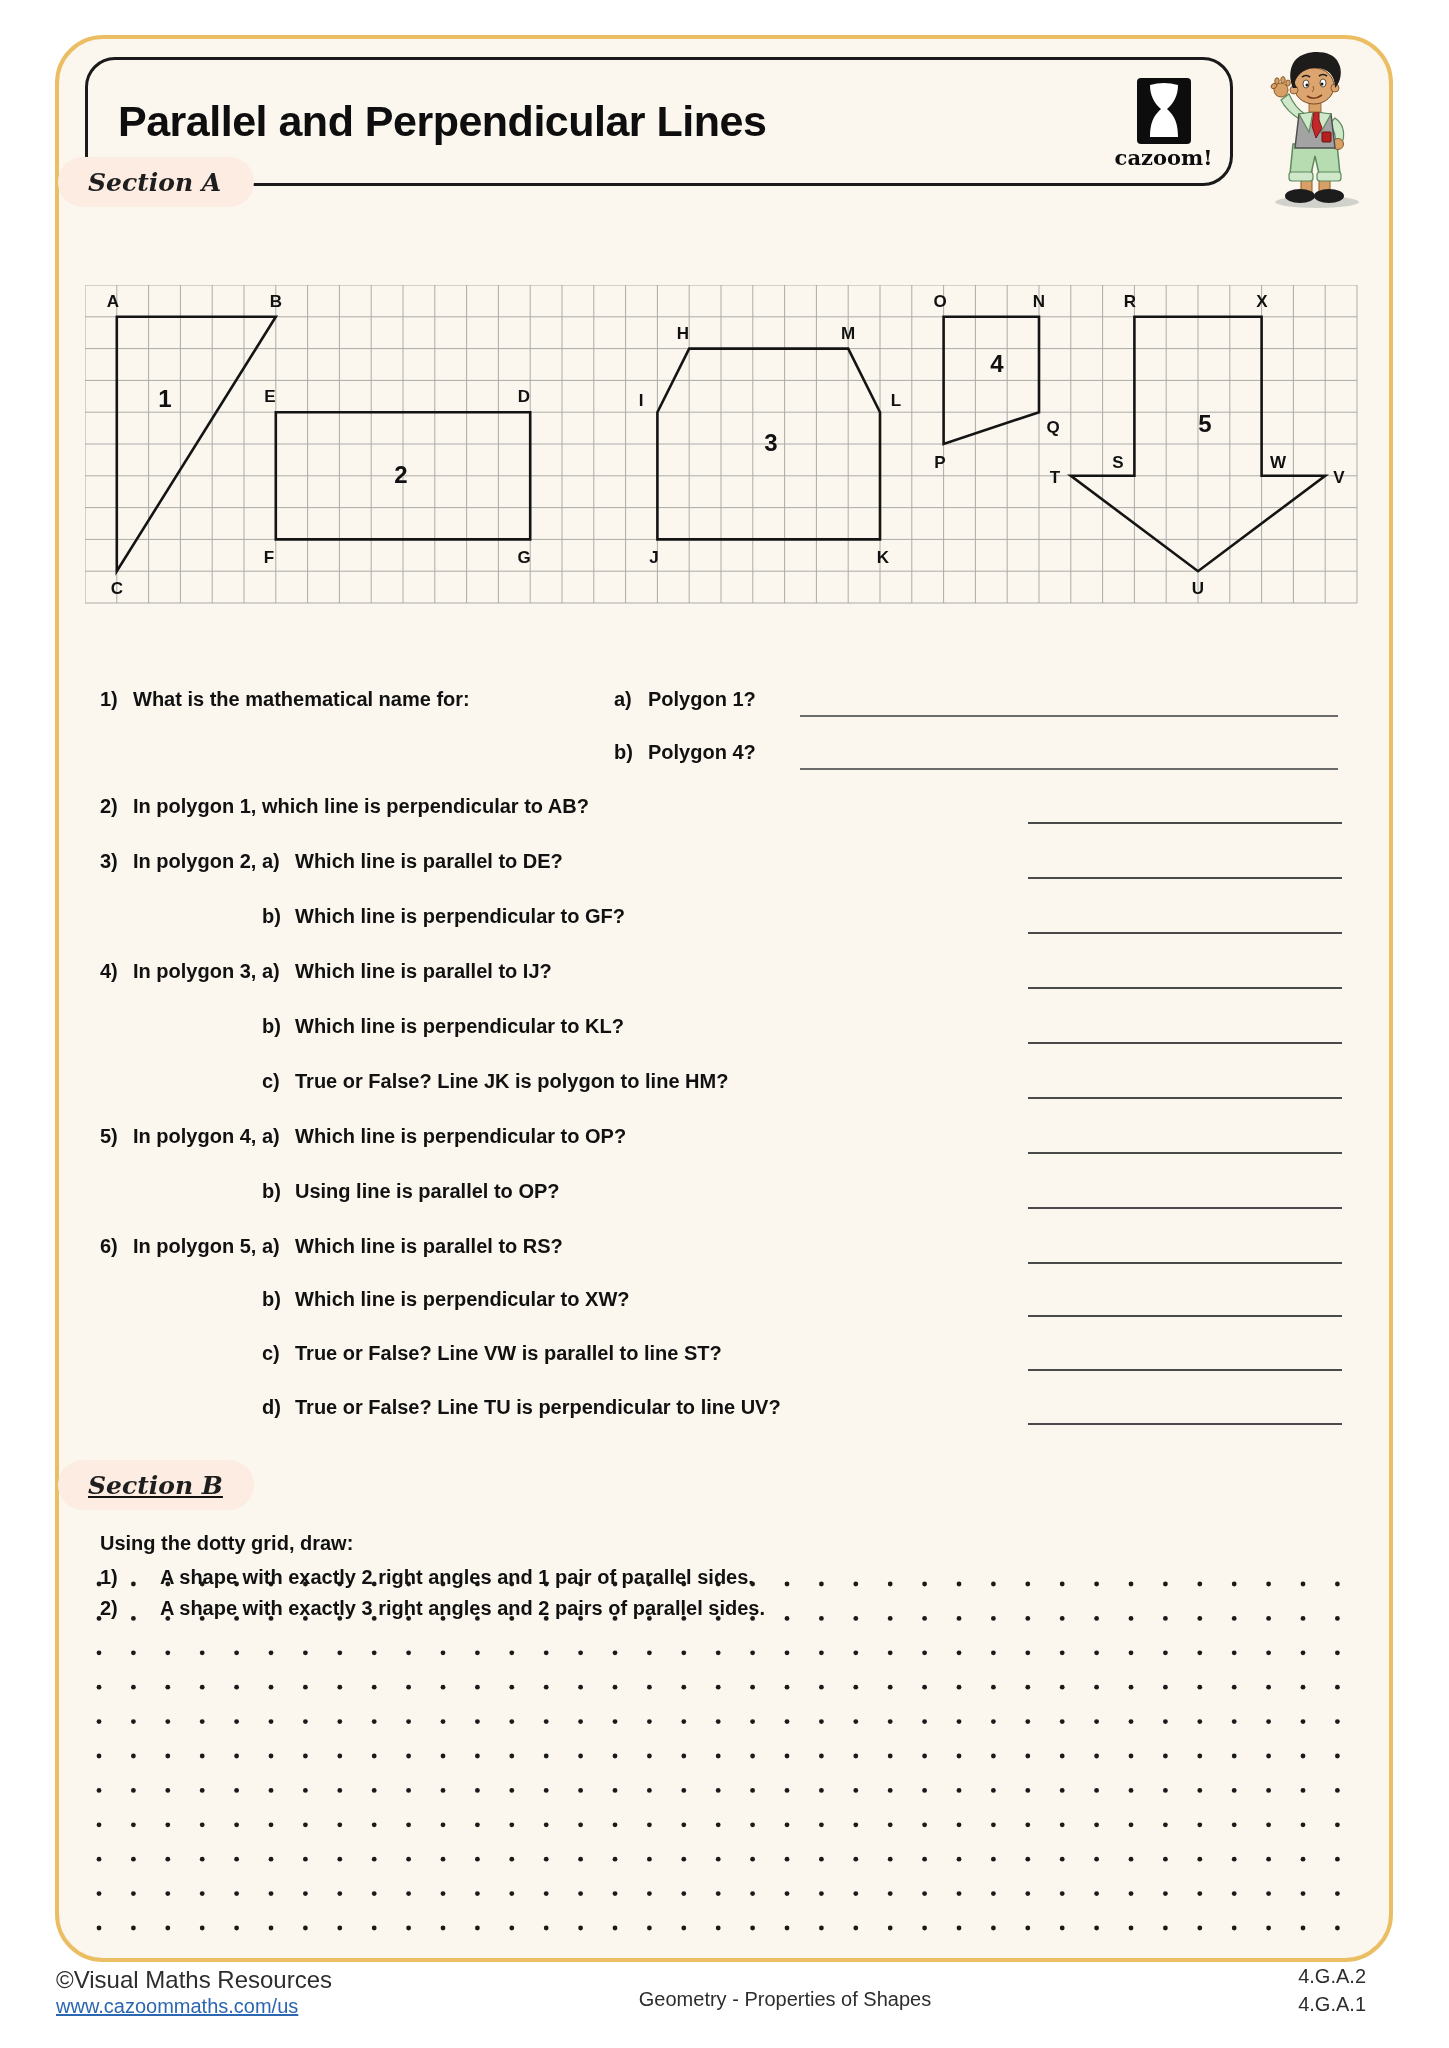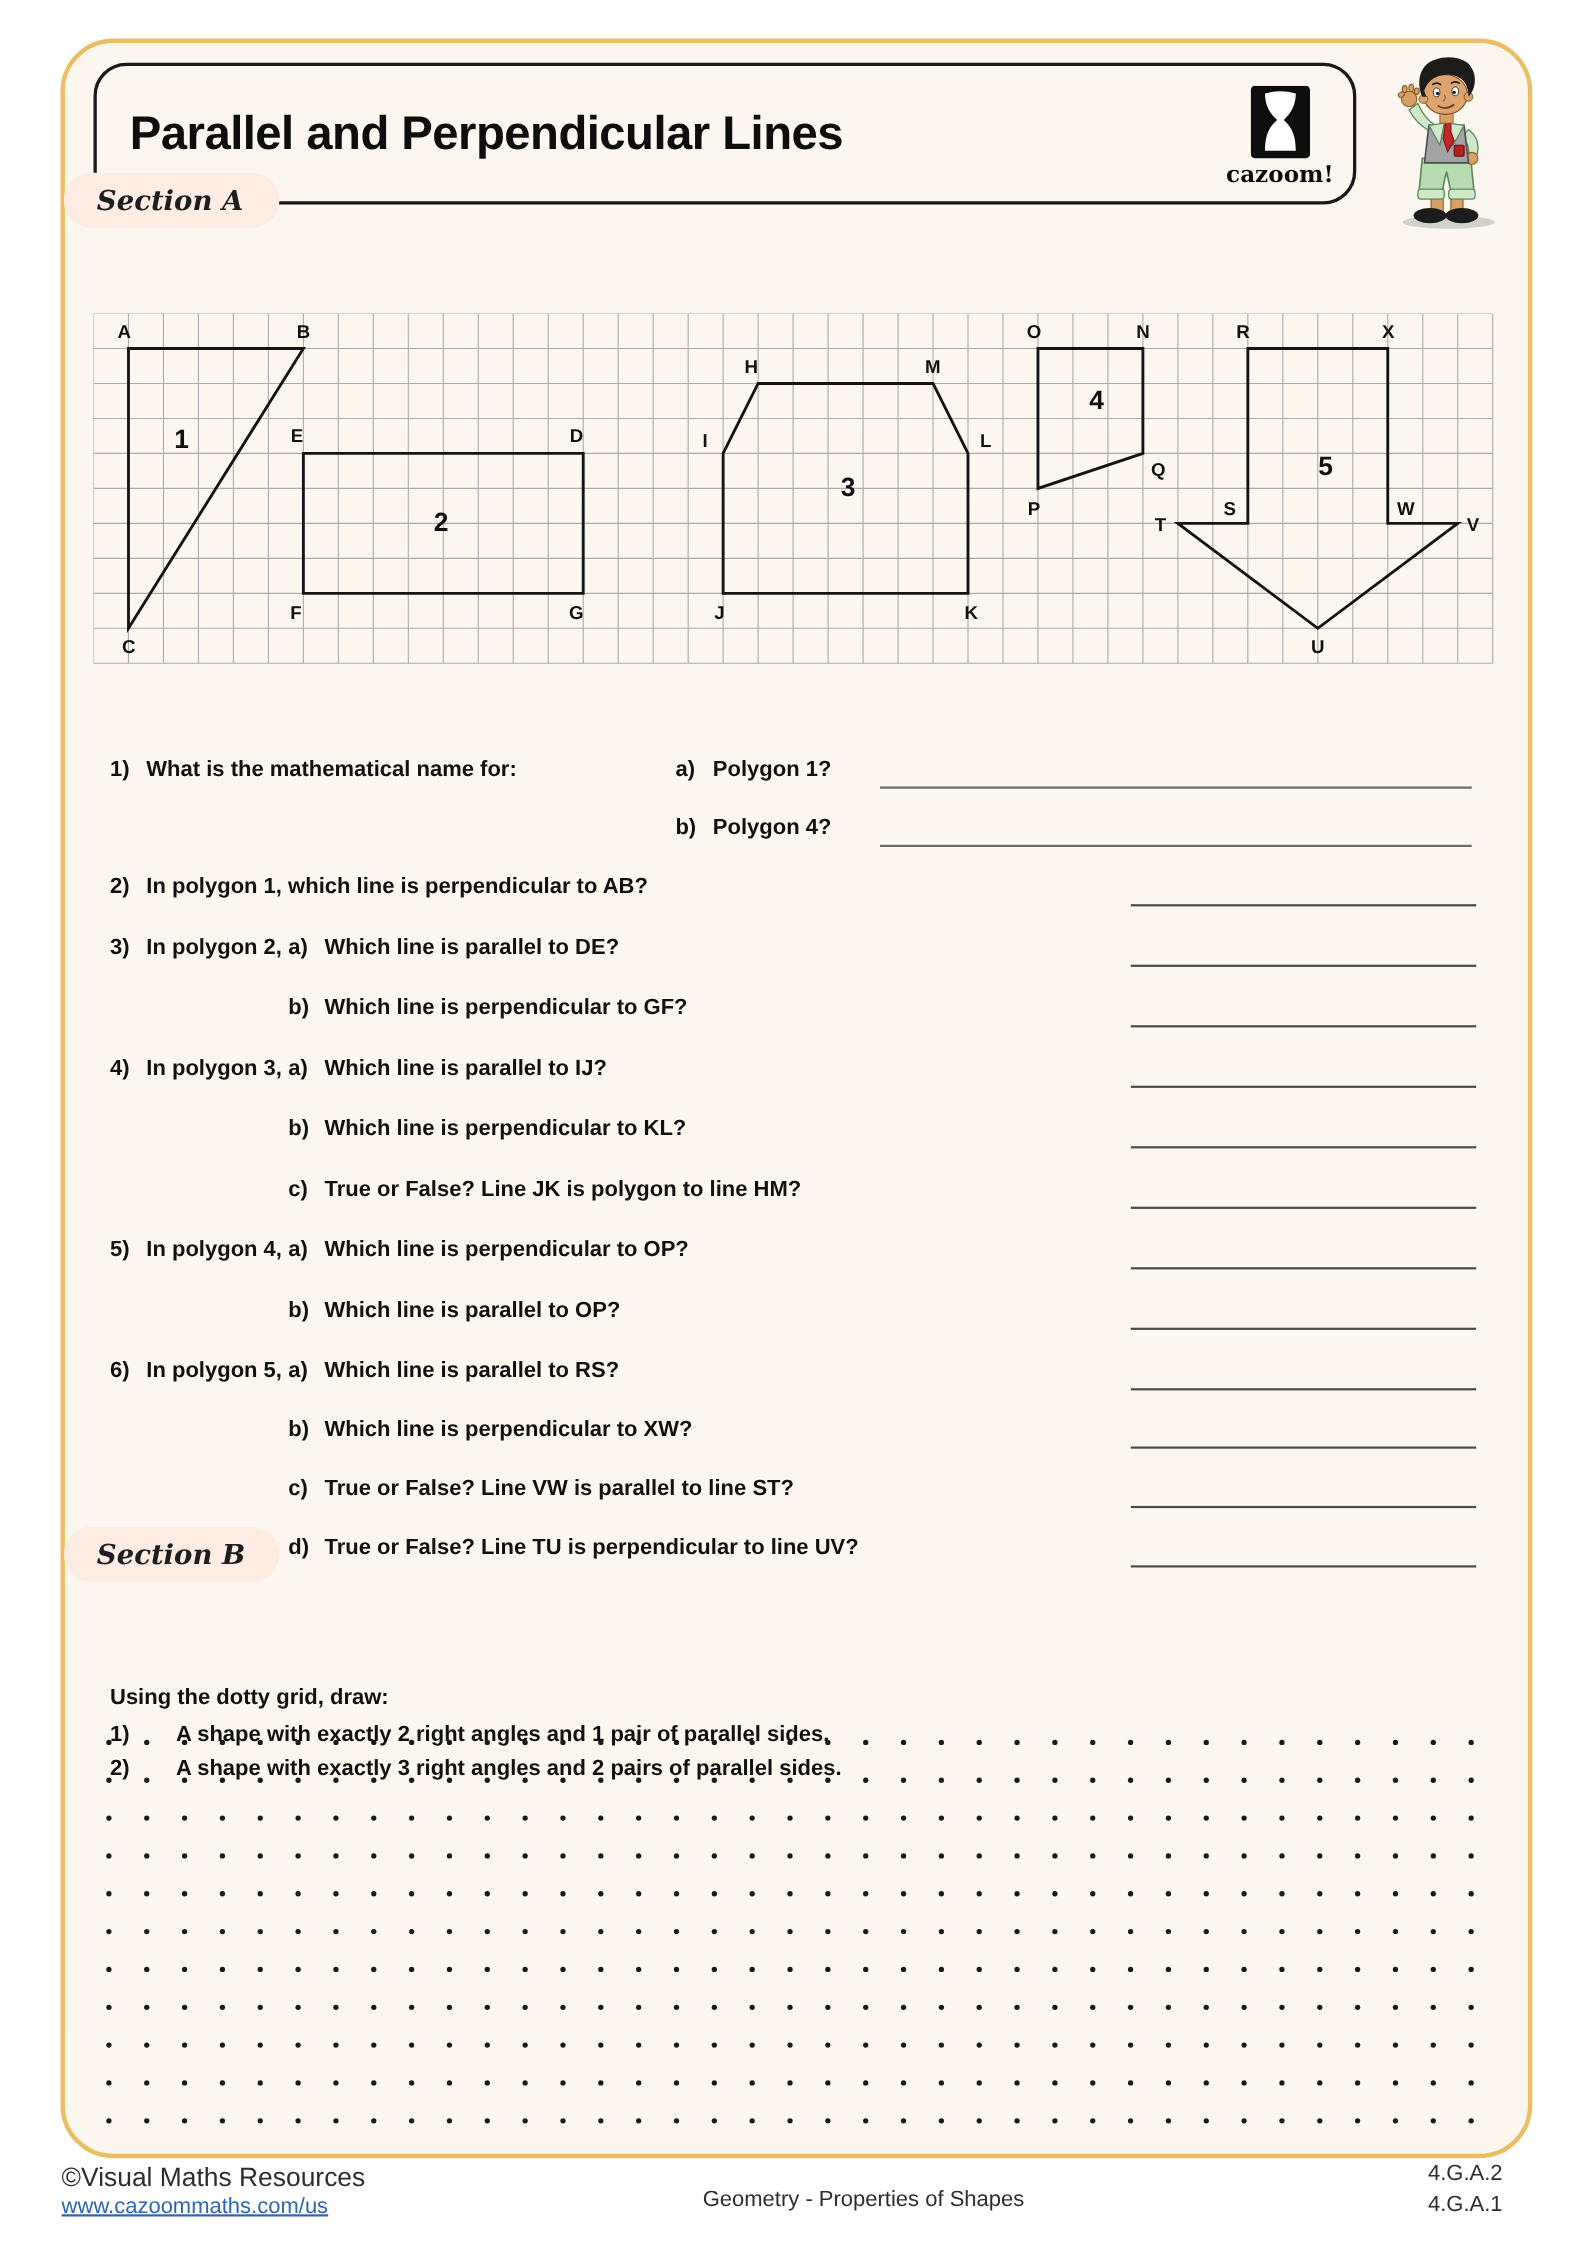--- a/index.html
+++ b/index.html
@@ -28,21 +28,21 @@
   .boy{position:absolute;left:1243px;top:48px;}
   .pill{
     position:absolute;left:58px;width:196px;height:50px;border-radius:26px;
     background:#fcece2;display:flex;align-items:center;
   }
   .pill span{
     margin-left:30px;font-family:"DejaVu Serif",serif;font-style:italic;font-weight:bold;
     font-size:25px;color:#1e1e1e;
   }
   #pill-a{top:157px;}
-  #pill-b{top:1388px;}
+  #pill-b{top:1460px;text-decoration:underline;}
   .grid-wrap{position:absolute;left:85px;top:285px;}
   .dots-wrap{position:absolute;left:85px;top:1570px;}
   .qrow{position:absolute;left:0;width:1449px;height:32px;font-size:20px;font-weight:bold;}
   .qrow span{position:absolute;white-space:nowrap;}
   .q-num{left:100px;}
   .q-main{left:133px;text-align:center;}
   .ans{position:absolute;border-bottom:2px solid #4a4a4a;height:26px;}
   .ans-long{left:800px;width:538px;border-bottom-color:#6b6b6b;}
   .ans-short{left:1028px;width:314px;}
   .sb-intro{position:absolute;left:100px;top:1532px;font-size:20px;font-weight:bold;}
@@ -264,21 +264,21 @@
 </div>
 <div class="qrow" style="top:1125px">
   <span class="q-num">5)</span>
   <span class="q-main">In polygon 4,</span>
   <span style="left:262px">a)</span>
   <span style="left:295px">Which line is perpendicular to OP?</span>
   <div class="ans ans-short" style="top:1px"></div>
 </div>
 <div class="qrow" style="top:1180px">
   <span style="left:262px">b)</span>
-  <span style="left:295px">Which line is parallel to OP?</span>
+  <span style="left:295px">Using line is parallel to OP?</span>
   <div class="ans ans-short" style="top:1px"></div>
 </div>
 <div class="qrow" style="top:1235px">
   <span class="q-num">6)</span>
   <span class="q-main">In polygon 5,</span>
   <span style="left:262px">a)</span>
   <span style="left:295px">Which line is parallel to RS?</span>
   <div class="ans ans-short" style="top:1px"></div>
 </div>
 <div class="qrow" style="top:1288px">

